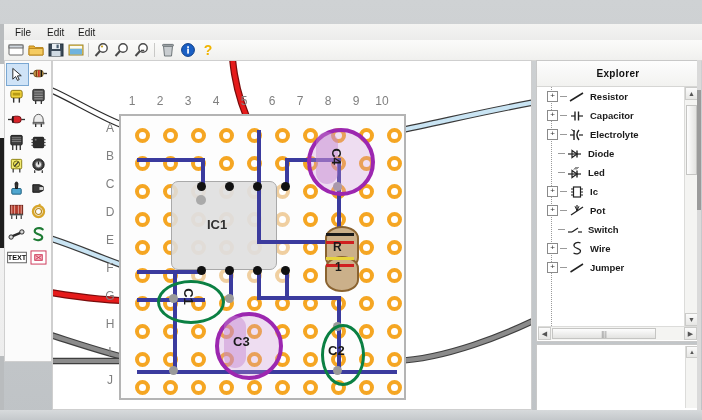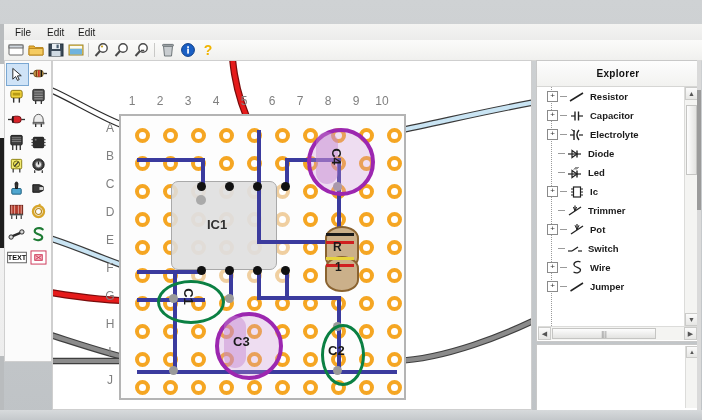--- a/index.html
+++ b/index.html
@@ -709,32 +709,20 @@
                   <line x1="2" y1="10" x2="4.5" y2="10"></line>
                   <line x1="11.5" y1="4" x2="14" y2="4"></line>
                   <line x1="11.5" y1="7" x2="14" y2="7"></line>
                   <line x1="11.5" y1="10" x2="14" y2="10"></line>
                 </g>
               </svg>
             </div>
             <div class="exp-lbl">Ic</div>
           </div>
           <div class="exp-row">
-            <div class="exp-spacer"></div>
-            <div class="exp-dash"></div>
-            <div class="exp-glyph">
-              <svg width="16" height="14">
-                <line x1="2" y1="11" x2="14" y2="3" stroke="#222" stroke-width="1.4"></line>
-                <line x1="8" y1="1.5" x2="8" y2="7" stroke="#222" stroke-width="1.2"></line>
-                <path d="M6.4 3 L8 7 L9.6 3" fill="none" stroke="#222" stroke-width="1"></path>
-              </svg>
-            </div>
-            <div class="exp-lbl">Trimmer</div>
-          </div>
-          <div class="exp-row">
             <div class="exp-plus">+</div>
             <div class="exp-dash"></div>
             <div class="exp-glyph">
               <svg width="16" height="14">
                 <line x1="2" y1="11" x2="14" y2="3" stroke="#222" stroke-width="1.4"></line>
                 <line x1="8" y1="1" x2="8" y2="7" stroke="#222" stroke-width="1.2"></line>
                 <path d="M6 2.2 L8 6.6 L10 2.2" fill="none" stroke="#222" stroke-width="1"></path>
               </svg>
             </div>
             <div class="exp-lbl">Pot</div>

